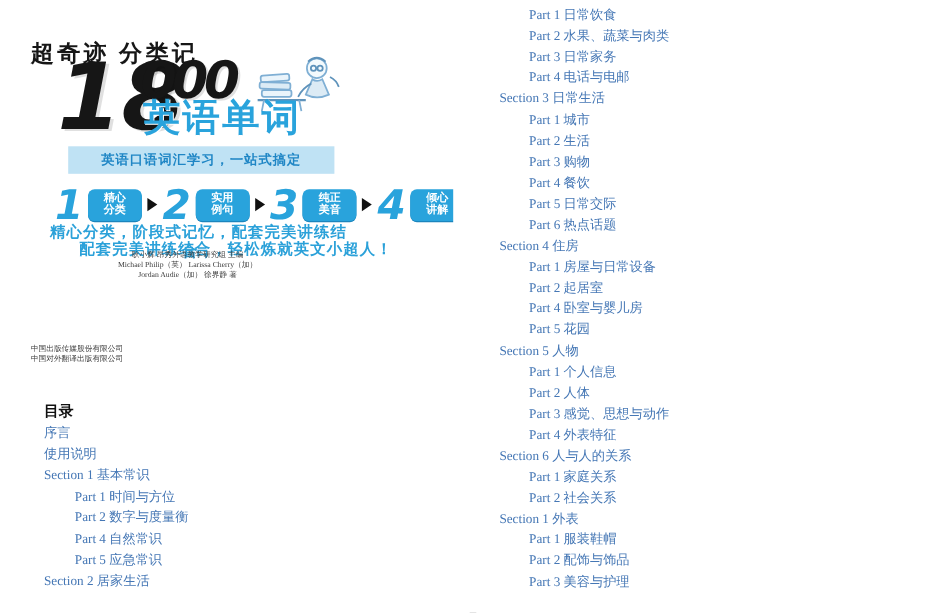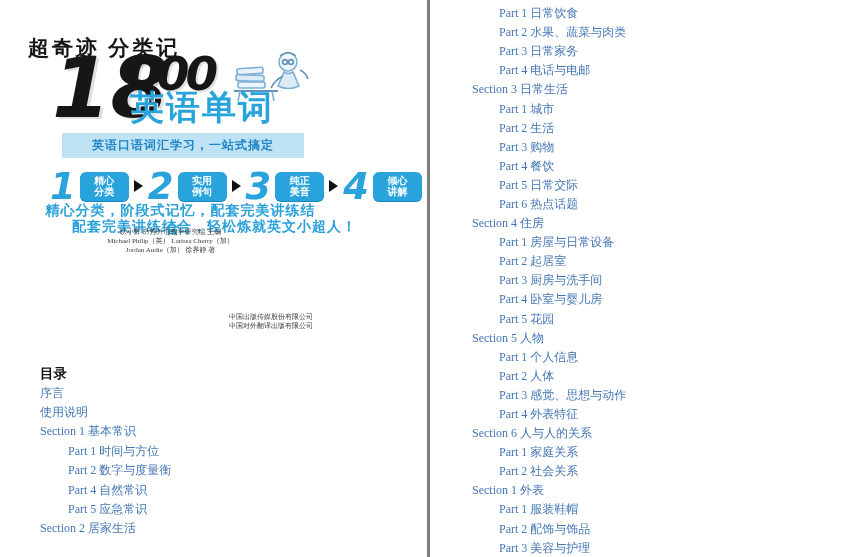--- a/index.html
+++ b/index.html
@@ -3,21 +3,21 @@
 <meta charset="utf-8">
 <style>
   html,body{margin:0;padding:0;background:#fff;}
   body{width:859px;height:557px;overflow:hidden;
        font-family:"Liberation Serif","DejaVu Serif",serif;}
   .stage{position:relative;width:859px;height:557px;background:#fff;}
 
   
   .page{position:absolute;top:0;height:557px;background:#fff;}
   .page-left{left:0;width:427px;}
-  .page-right{left:430px;width:390px;}
+  .page-right{left:412px;width:390px;}
   .divider{position:absolute;top:0;left:427px;width:6px;height:557px;
            background:var(--divider-gray,#7f7f7f);}
 
   
   .cover{position:absolute;left:28px;top:0;width:285px;height:352px;}
   .cover .series{position:absolute;top:34px;left:0;width:100%;text-align:left;
       font-size:21px;font-weight:bold;letter-spacing:3px;color:var(--ink-black,#161616);}
   .n18{position:absolute;left:24px;top:46px;font-family:"DejaVu Sans",sans-serif;
       font-size:84px;line-height:1;font-weight:bold;font-style:italic;
       color:var(--ink-black,#161616);text-shadow:3px 2px 0 rgba(0,0,0,0.12);}
@@ -40,21 +40,21 @@
       justify-content:center;color:#fff;font-size:10px;font-weight:bold;line-height:1.15;
       font-family:"Liberation Sans","DejaVu Sans",sans-serif;}
   .farrow{width:0;height:0;border-left:9px solid #111;border-top:6px solid transparent;
       border-bottom:6px solid transparent;margin:0 2px;}
   .slogan{position:absolute;left:0;width:100%;text-align:center;font-size:14px;
       font-weight:bold;color:var(--slogan-blue,#2ba1d9);letter-spacing:1px;}
   .slogan1{top:202px;padding-left:10px;}
   .slogan2{top:218px;padding-left:44px;}
   .authors{position:absolute;left:0;top:228px;width:100%;text-align:center;
       font-size:7px;line-height:9px;color:#3d3d3d;}
-  .publisher{position:absolute;left:0;top:313px;width:100%;text-align:right;
+  .publisher{position:absolute;left:0;top:313px;width:100%;text-align:left;
       font-size:7px;line-height:9px;color:#3d3d3d;}
 
   
   .toc{list-style:none;margin:0;padding:0;}
   .toc li,.toc-heading{display:flex;align-items:center;white-space:nowrap;}
   .toc li{color:var(--link-blue,#4577b5);font-size:12px;cursor:pointer;}
   .toc-left-wrap{position:absolute;left:40px;top:364px;}
   .toc-heading{height:19.4px;font-size:13.5px;font-weight:bold;color:#111;}
   .toc-left-wrap li{height:19.4px;}
   .toc-left-wrap li.part{margin-left:28px;}
@@ -163,21 +163,20 @@
           <li class="section">Section 3 日常生活</li>
           <li class="part">Part 1 城市</li>
           <li class="part">Part 2 生活</li>
           <li class="part">Part 3 购物</li>
           <li class="part">Part 4 餐饮</li>
           <li class="part">Part 5 日常交际</li>
           <li class="part">Part 6 热点话题</li>
           <li class="section">Section 4 住房</li>
           <li class="part">Part 1 房屋与日常设备</li>
           <li class="part">Part 2 起居室</li>
-          <li class="part">Part 3 厨房与洗手间</li>
           <li class="part">Part 4 卧室与婴儿房</li>
           <li class="part">Part 5 花园</li>
           <li class="section">Section 5 人物</li>
           <li class="part">Part 1 个人信息</li>
           <li class="part">Part 2 人体</li>
           <li class="part">Part 3 感觉、思想与动作</li>
           <li class="part">Part 4 外表特征</li>
           <li class="section">Section 6 人与人的关系</li>
           <li class="part">Part 1 家庭关系</li>
           <li class="part">Part 2 社会关系</li>

